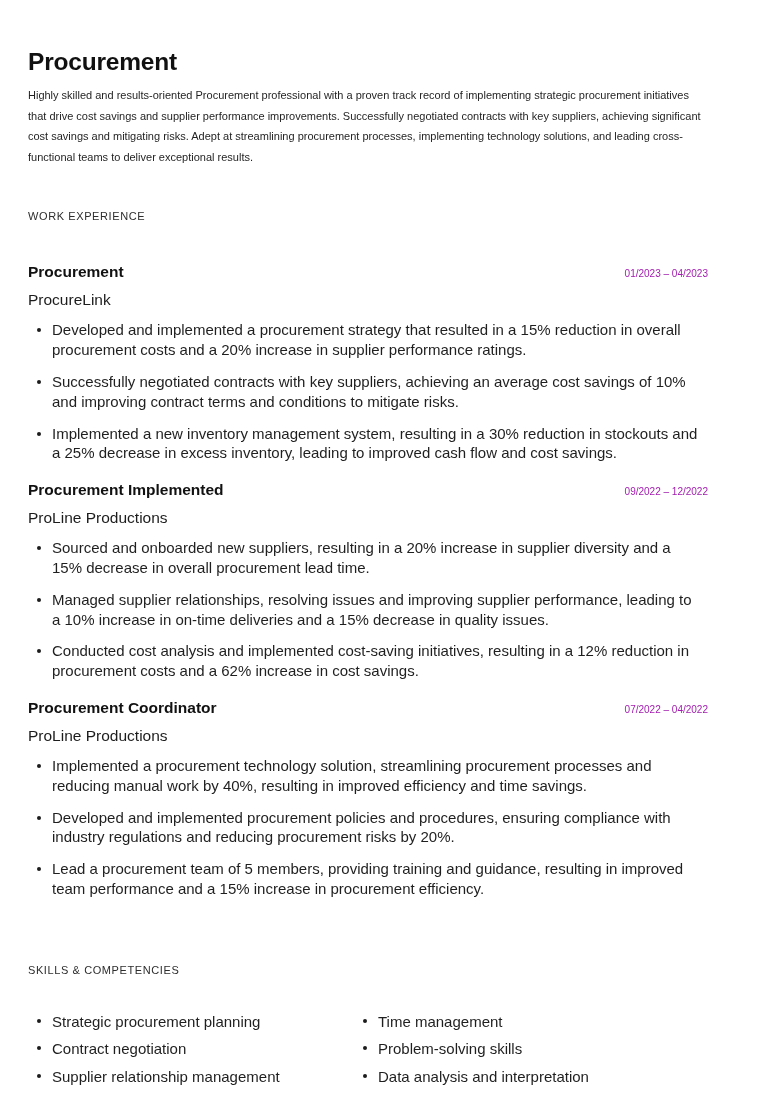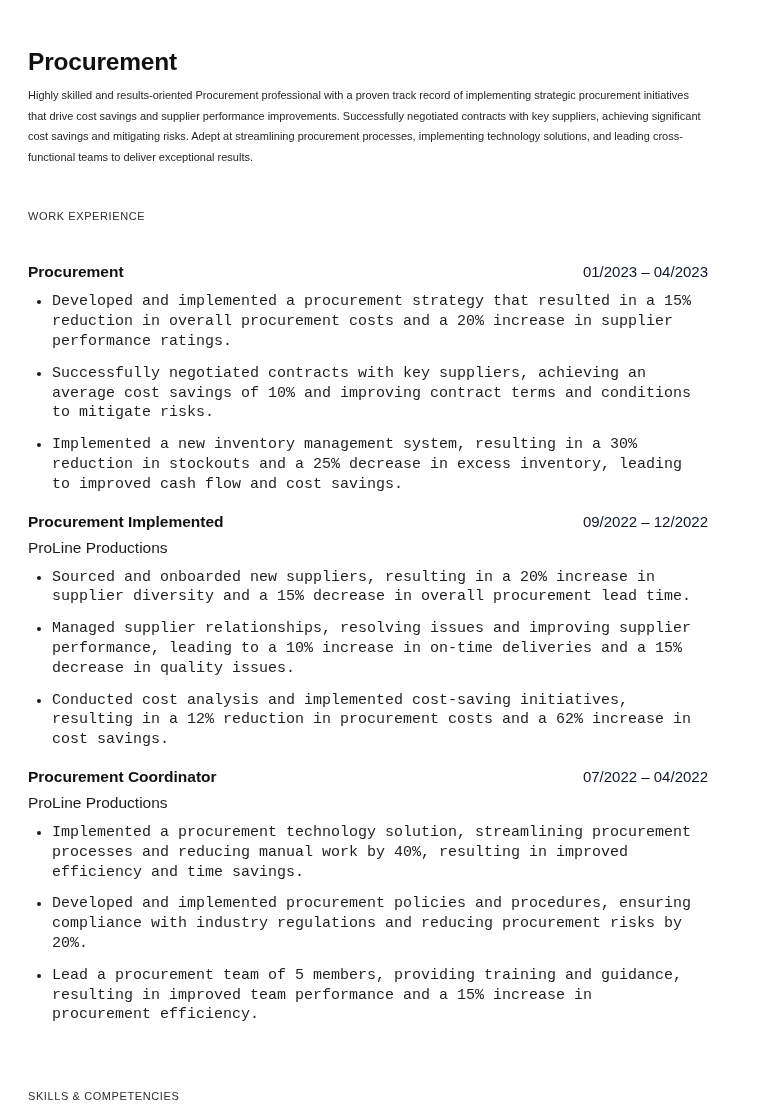--- a/index.html
+++ b/index.html
@@ -55,36 +55,35 @@
     justify-content: space-between;
     align-items: baseline;
   }
   .job-title {
     font-size: 15.5px;
     line-height: 18px;
     font-weight: 700;
     color: #111111;
   }
   .job-dates {
-    font-size: 15px;
+    font-size: 10px;
     line-height: 18px;
-    color: #0f172a;
+    color: #a21caf;
     white-space: nowrap;
   }
   .company {
     font-size: 15.5px;
     line-height: 19px;
     margin-top: 7px;
     color: #1c1c1c;
   }
   ul.bullets {
     list-style: none;
     margin: 11px 8px 0 0;
     padding: 0;
-    font-family: Liberation Mono, monospace;
   }
   ul.bullets li {
     position: relative;
     padding-left: 24px;
     font-size: 15px;
     line-height: 19.8px;
     margin-bottom: 12px;
     color: #1f1f1f;
   }
   ul.bullets li::before {
@@ -131,20 +130,21 @@
 
   <div class="section-label">WORK EXPERIENCE</div>
 
   <div class="jobs">
 
     <div class="job">
       <div class="job-header">
         <span class="job-title">Procurement</span>
         <span class="job-dates">01/2023 – 04/2023</span>
       </div>
+      <div class="company">ProcureLink</div>
       <ul class="bullets">
         <li>Developed and implemented a procurement strategy that resulted in a 15% reduction in overall procurement costs and a 20% increase in supplier performance ratings.</li>
         <li>Successfully negotiated contracts with key suppliers, achieving an average cost savings of 10% and improving contract terms and conditions to mitigate risks.</li>
         <li>Implemented a new inventory management system, resulting in a 30% reduction in stockouts and a 25% decrease in excess inventory, leading to improved cash flow and cost savings.</li>
       </ul>
     </div>
 
     <div class="job">
       <div class="job-header">
         <span class="job-title">Procurement Implemented</span>
@@ -168,14 +168,22 @@
         <li>Implemented a procurement technology solution, streamlining procurement processes and reducing manual work by 40%, resulting in improved efficiency and time savings.</li>
         <li>Developed and implemented procurement policies and procedures, ensuring compliance with industry regulations and reducing procurement risks by 20%.</li>
         <li>Lead a procurement team of 5 members, providing training and guidance, resulting in improved team performance and a 15% increase in procurement efficiency.</li>
       </ul>
     </div>
 
   </div>
 
   <div class="section-label skills">SKILLS &amp; COMPETENCIES</div>
 
+  <div class="skills-grid">
+    <div class="skill">Strategic procurement planning</div>
+    <div class="skill">Time management</div>
+    <div class="skill">Contract negotiation</div>
+    <div class="skill">Problem-solving skills</div>
+    <div class="skill">Supplier relationship management</div>
+    <div class="skill">Data analysis and interpretation</div>
+  </div>
 
 </div>
 
 </body></html>

